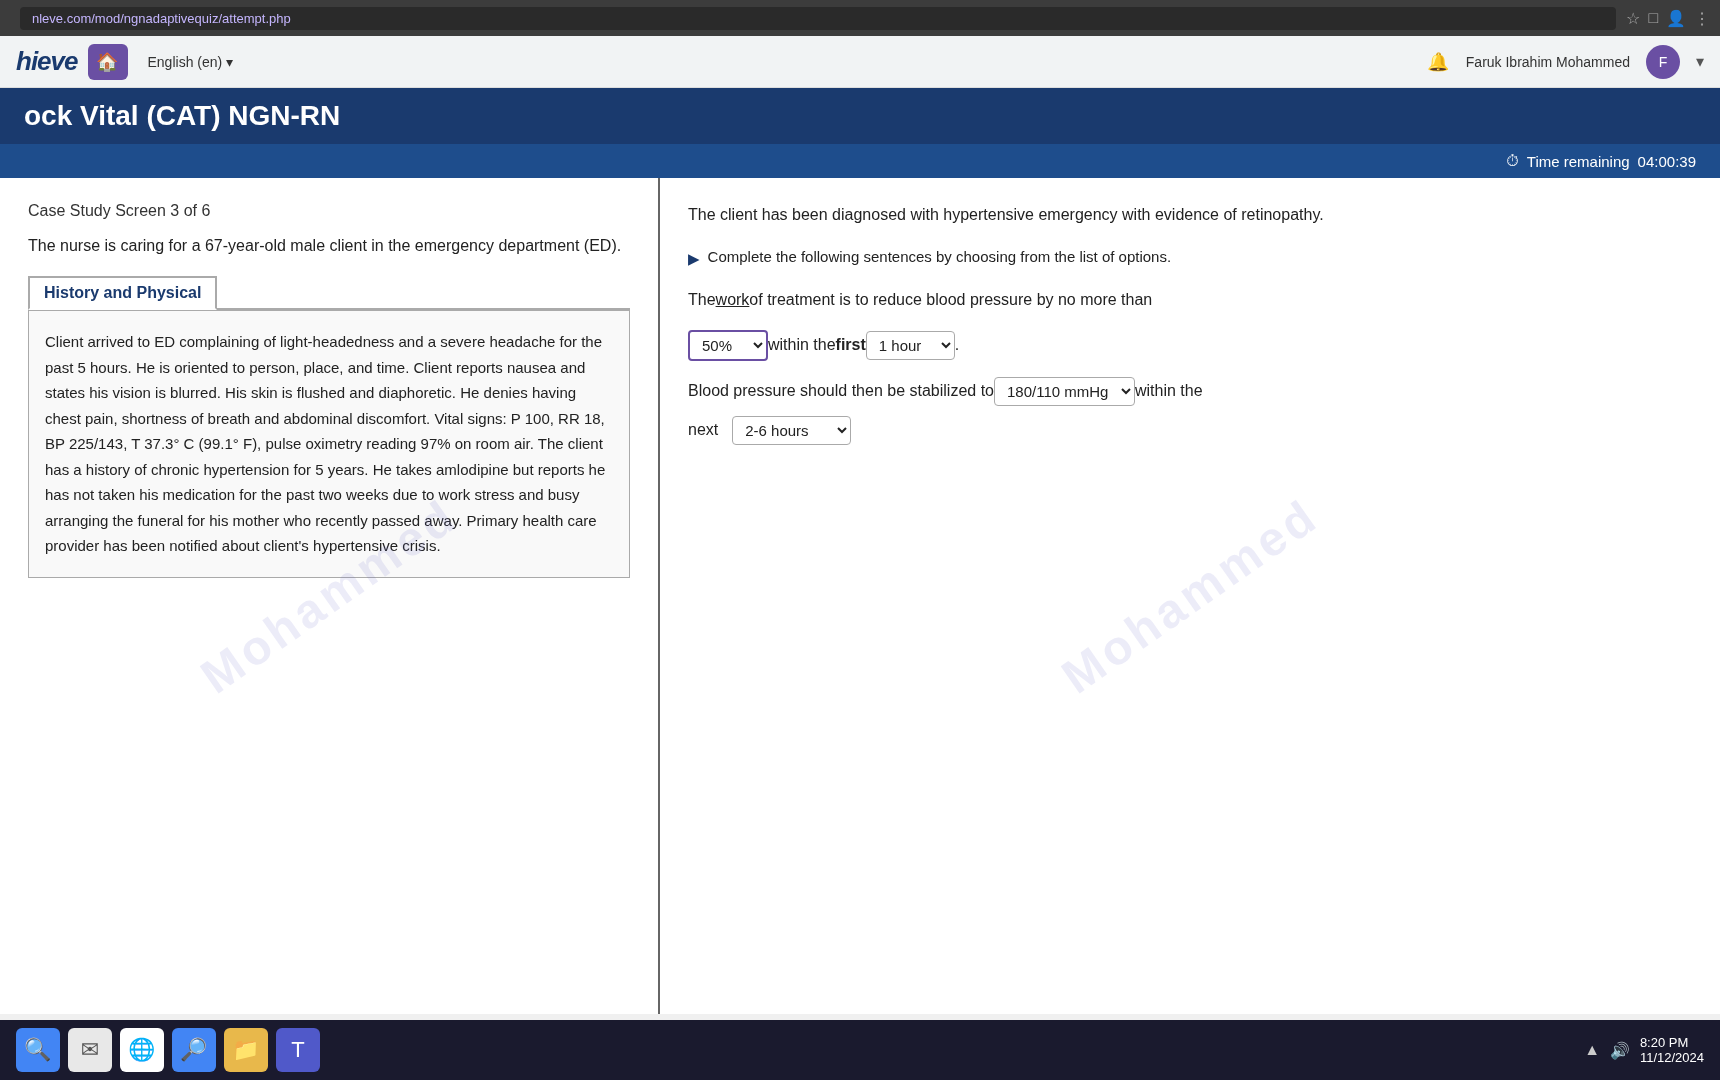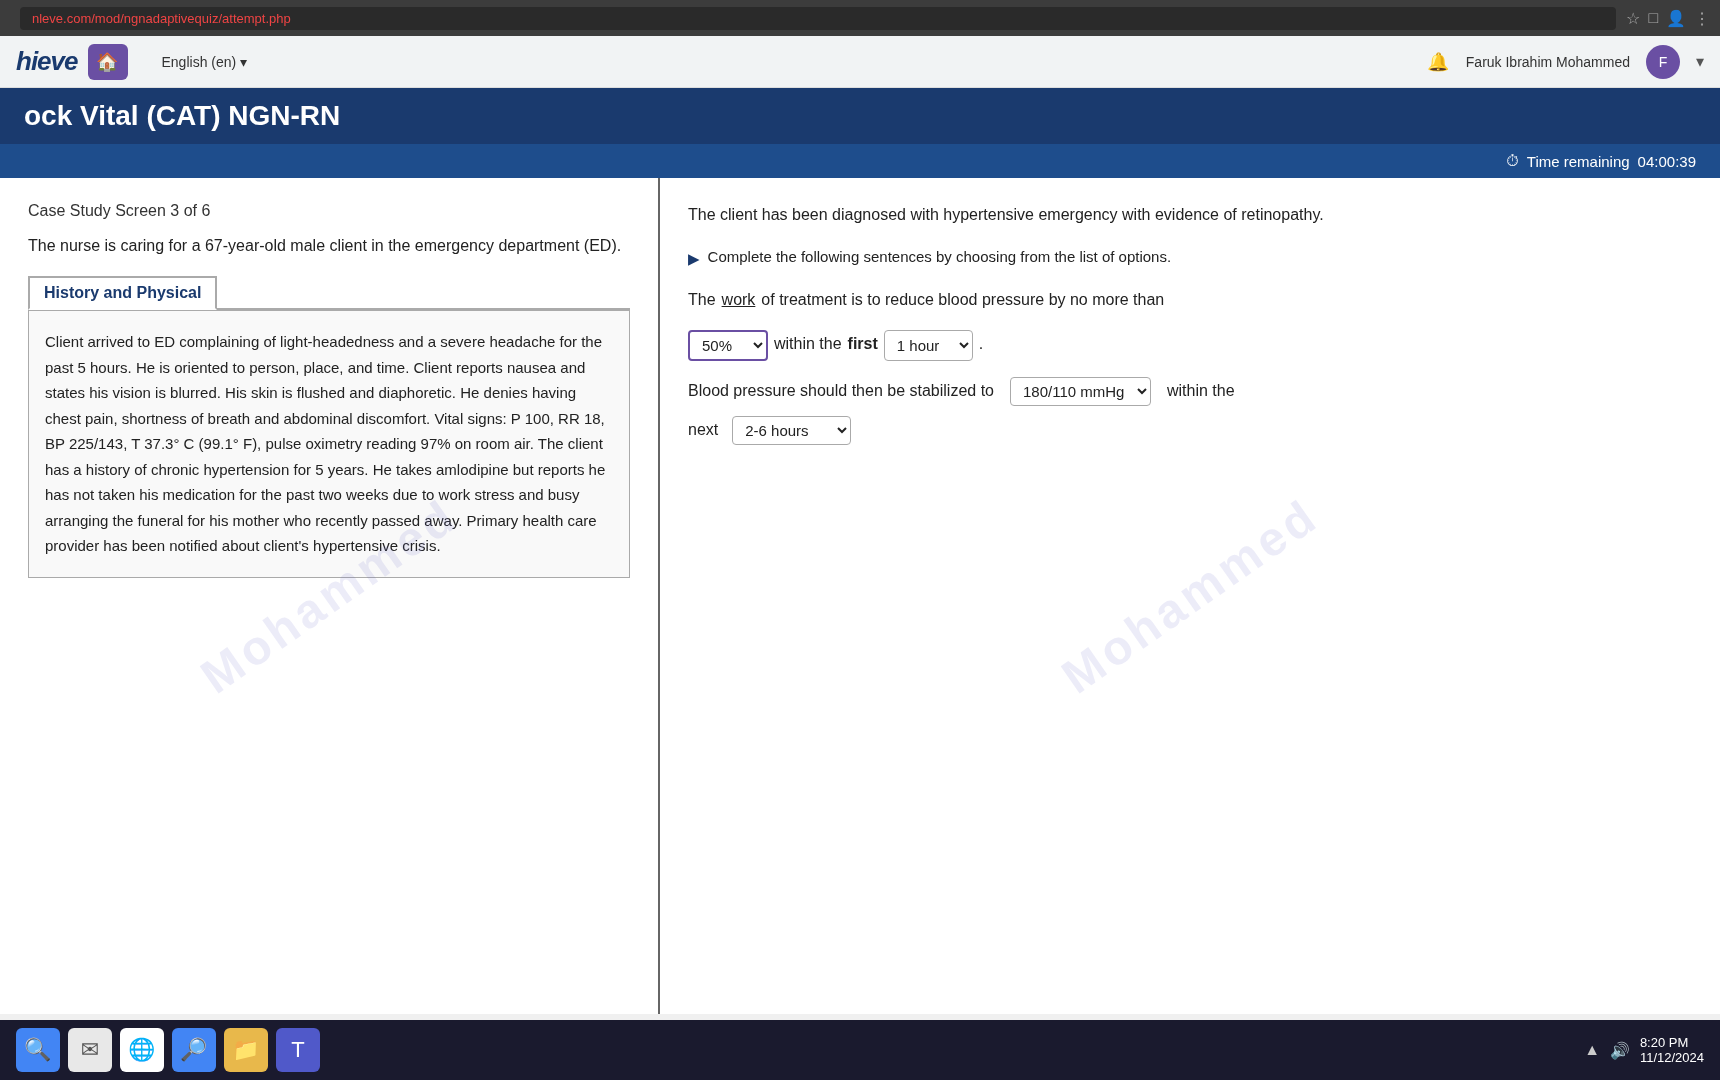--- a/index.html
+++ b/index.html
@@ -15,21 +15,21 @@
     
     .browser-chrome {
       background: #3c3c3c;
       height: 36px;
       display: flex;
       align-items: center;
       padding: 0 10px;
     }
     .address-bar {
       background: #2a2a2a;
-      color: #ef4444;
+      color: #c4b5fd;
       font-size: 13px;
       padding: 4px 12px;
       border-radius: 4px;
       flex: 1;
       margin: 4px 10px;
     }
 
     
     .browser-toolbar {
       background: #f1f3f4;
@@ -57,21 +57,21 @@
       cursor: pointer;
       margin: 0 10px;
       display: flex;
       align-items: center;
       justify-content: center;
     }
     .lang-selector {
       color: #333;
       font-size: 14px;
       cursor: pointer;
-      margin-left: 24px;
+      margin-left: 10px;
     }
     .toolbar-right {
       margin-left: auto;
       display: flex;
       align-items: center;
       gap: 16px;
     }
     .user-name {
       font-size: 14px;
       color: #333;
@@ -216,22 +216,22 @@
       color: #1a3a6e;
       font-size: 15px;
       margin-top: 2px;
     }
     .sentence-row {
       font-size: 16px;
       color: #222;
       margin-bottom: 16px;
       line-height: 1.8;
       display: flex;
+      align-items: center;
       flex-wrap: wrap;
-      gap: 6px;
     }
     .sentence-row .bold-word {
       font-weight: bold;
     }
     .dropdown-select {
       border: 2px solid #6a4fa3;
       border-radius: 4px;
       padding: 4px 8px;
       font-size: 15px;
       background: white;
@@ -250,21 +250,21 @@
       min-width: 80px;
     }
     .second-sentence-row {
       font-size: 16px;
       color: #222;
       margin-bottom: 10px;
       line-height: 1.8;
       display: flex;
       align-items: center;
       flex-wrap: wrap;
-      gap: 16px;
+      gap: 0;
     }
     .third-sentence-row {
       font-size: 16px;
       color: #222;
       margin-top: 4px;
       line-height: 1.8;
       display: flex;
       align-items: center;
       flex-wrap: wrap;
       gap: 14px;

